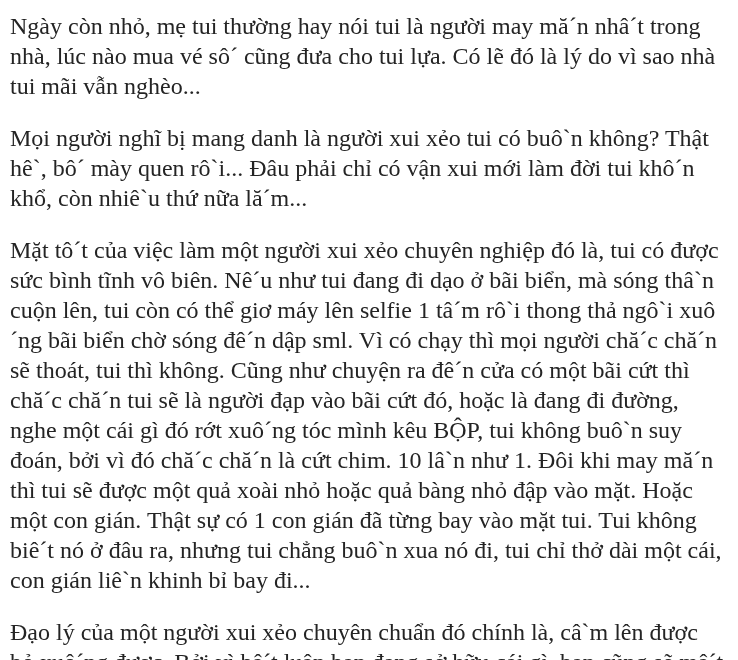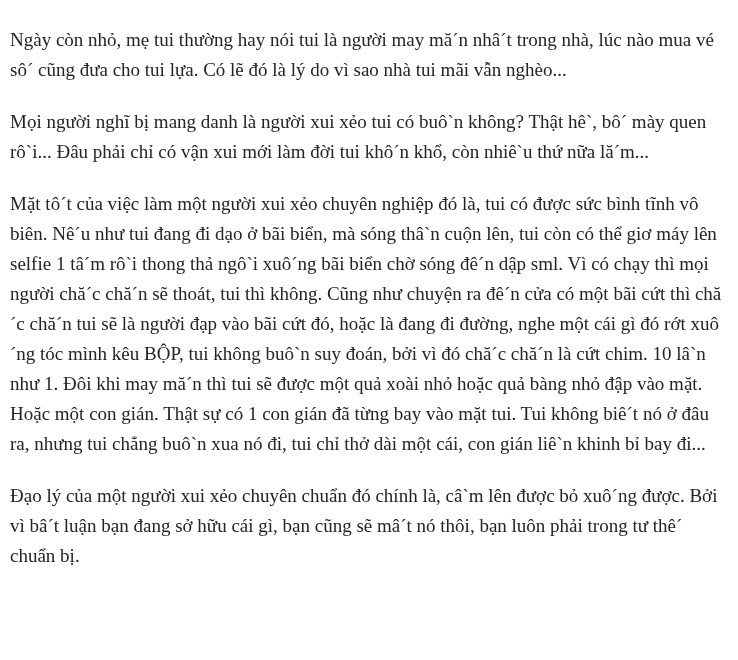--- a/index.html
+++ b/index.html
@@ -11,22 +11,22 @@
       width: 738px;
       height: 660px;
       background: #ffffff;
       overflow: hidden;
       font-family: "Liberation Serif", "DejaVu Serif", serif;
     }
     .doc {
       padding: 9px 12px 0 10px;
     }
     .para {
-      margin: 16px 0 22px 0;
-      font-size: 19px;
+      margin: 2px 0 22px 0;
+      font-size: 24px;
       line-height: 30px;
       color: #242424;
       text-align: left;
     }
   </style>
 </head>
 <body>
 
 <article class="doc">
   <p class="para">Ngày còn nhỏ, mẹ tui thường hay nói tui là người may mă´n nhâ´t trong nhà, lúc nào mua vé sô´ cũng đưa cho tui lựa. Có lẽ đó là lý do vì sao nhà tui mãi vẫn nghèo...</p>

